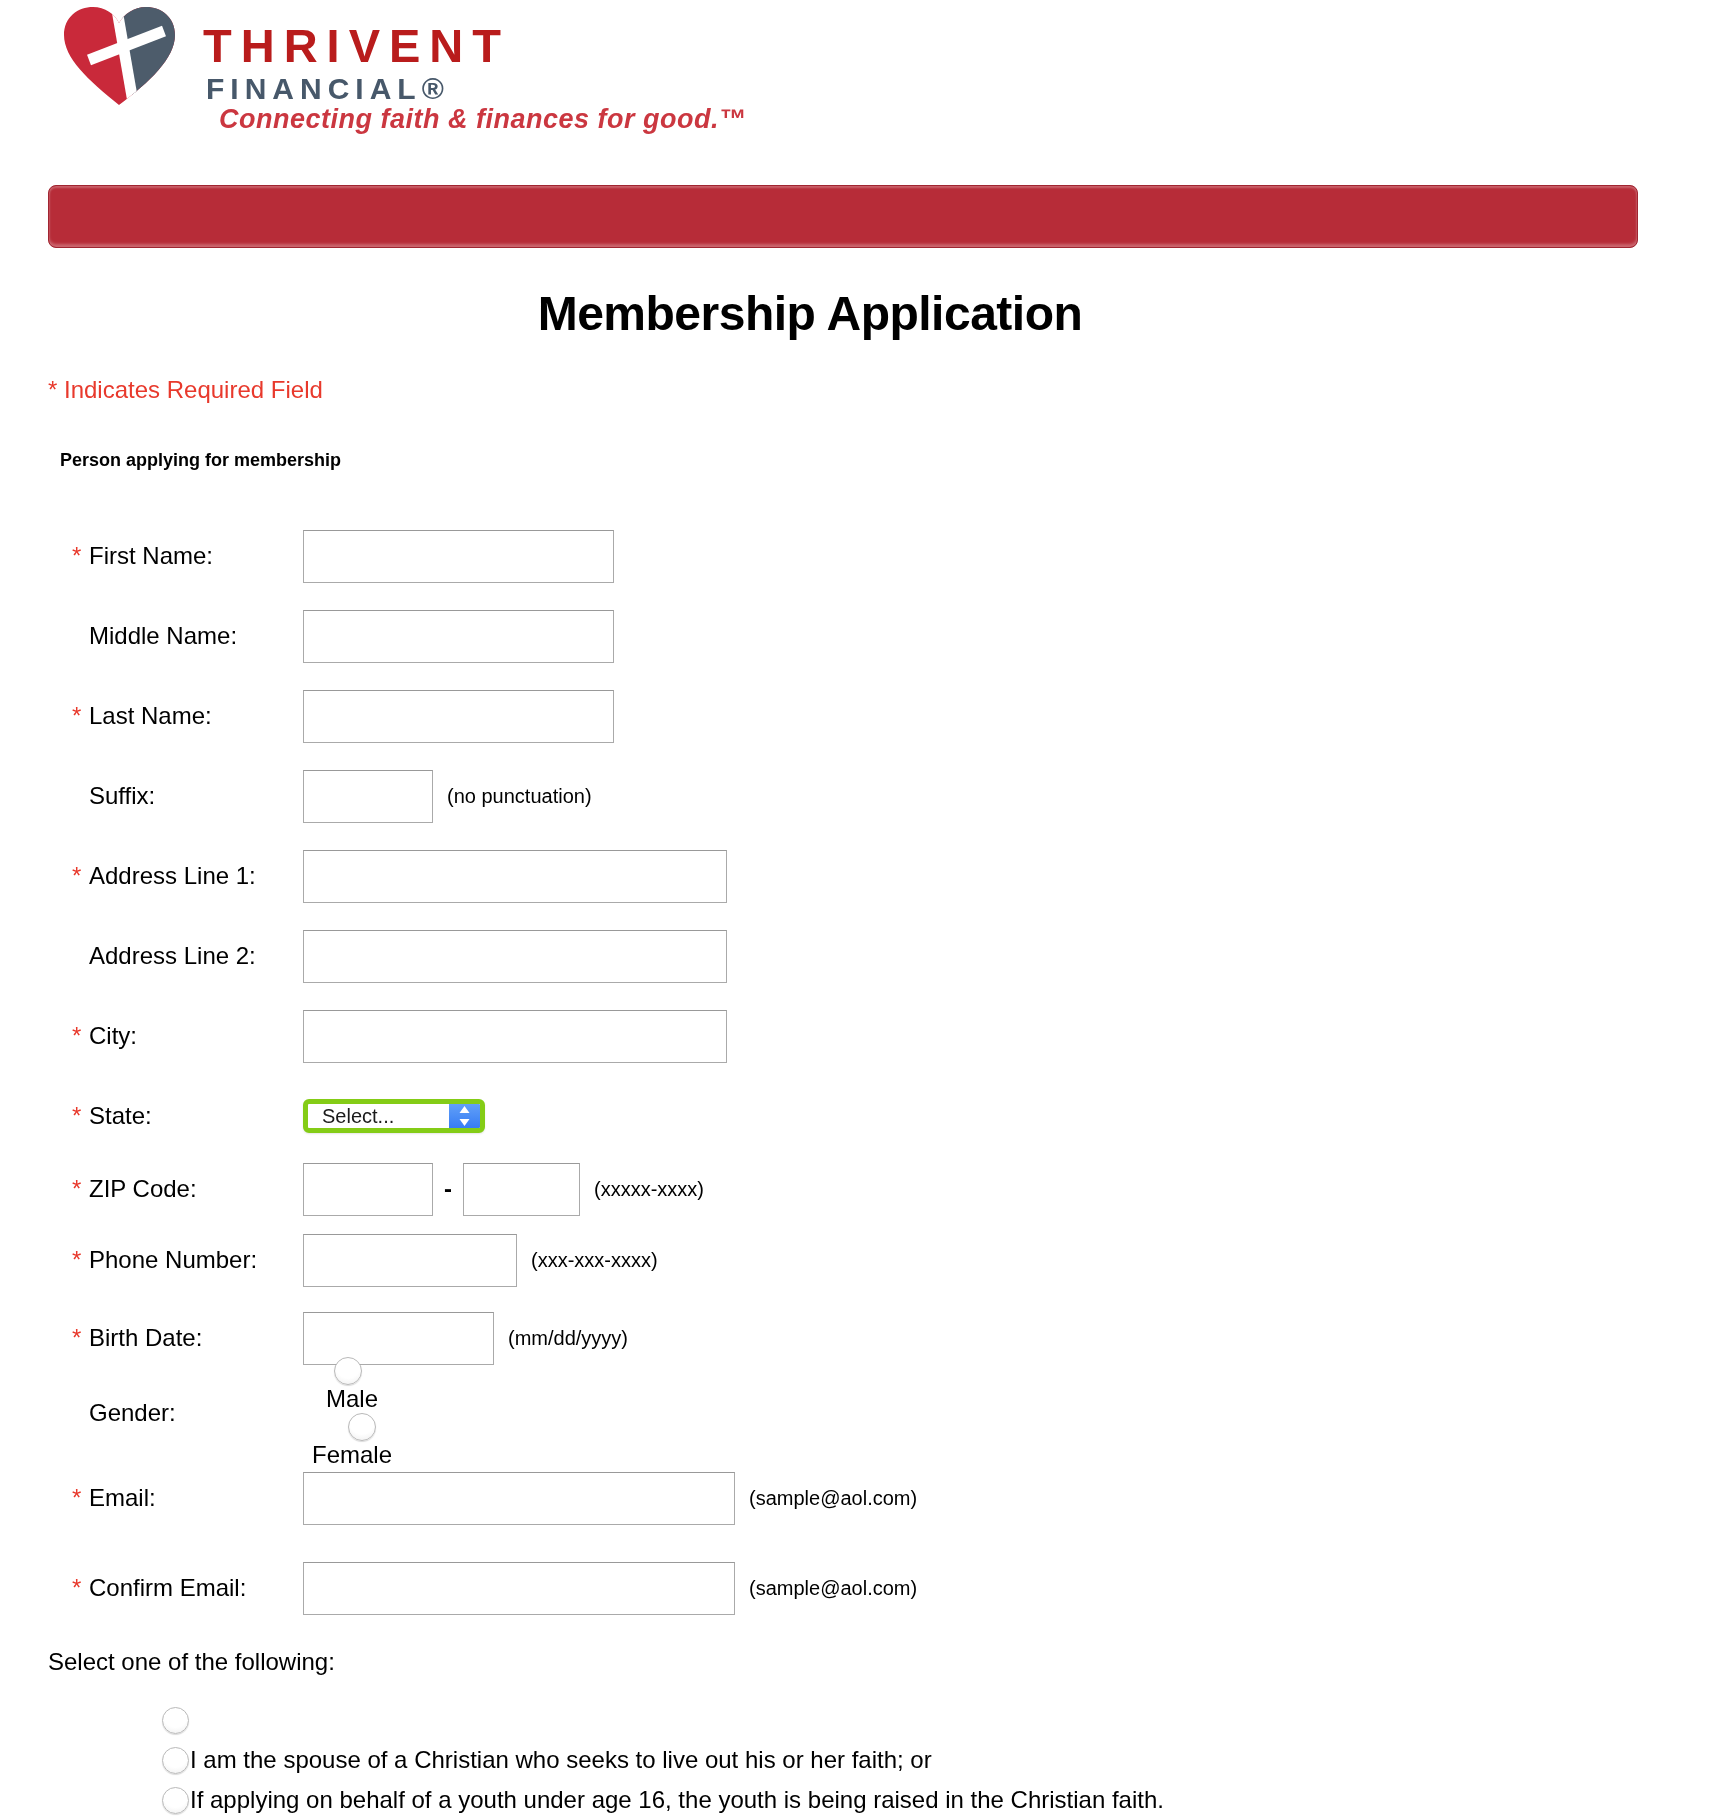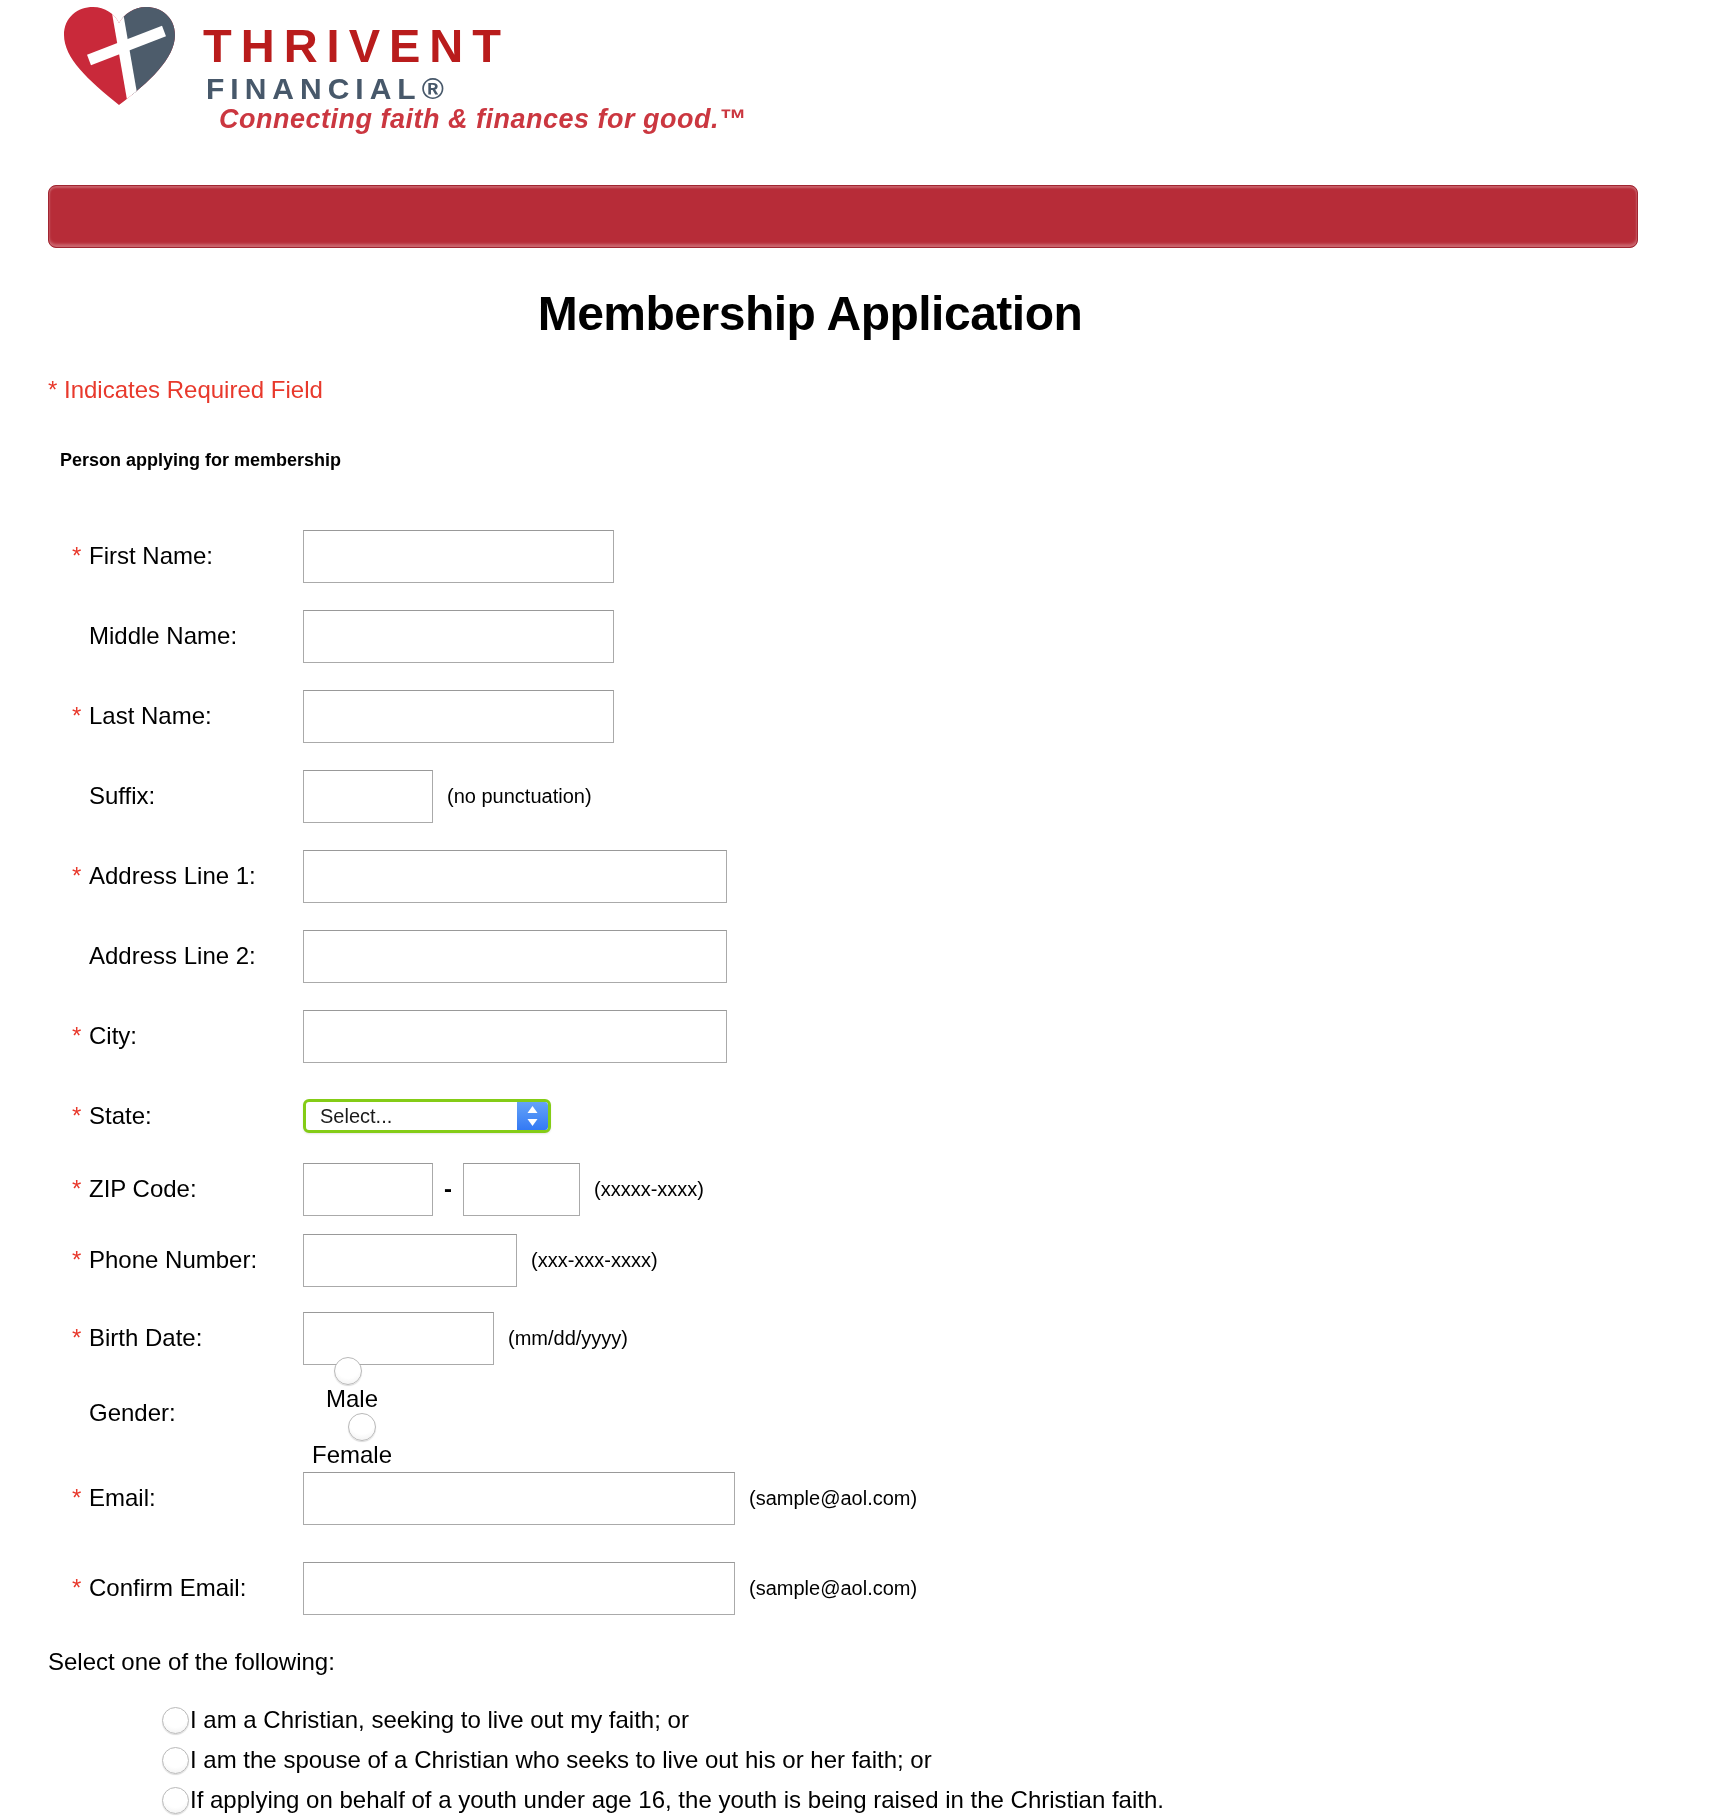--- a/index.html
+++ b/index.html
@@ -87,22 +87,22 @@
   .w-zip2 { width: 117px; }
   .w-phone { width: 214px; }
   .w-birth { width: 191px; }
   .w-email { width: 432px; }
 
   .hint { font-size: 20px; margin-left: 14px; white-space: nowrap; }
   .zip-sep { font-size: 24px; margin: 0 11px; font-weight: bold; }
 
   
   .select-box {
-    width: 248px; height: 34px;
-    border: 3px solid #84cc16;
+    width: 182px; height: 34px;
+    border: 5px solid #84cc16;
     border-radius: 6px;
     background: #ffffff;
     display: flex; align-items: center;
     box-shadow: 0 1px 2px rgba(0,0,0,0.10);
     cursor: default;
     overflow: hidden;
   }
   .select-value { flex: 1; padding-left: 14px; font-size: 20px; color: #1a1a1a; }
   .select-stepper {
     width: 31px; height: 34px;
@@ -299,21 +299,20 @@
     <span class="hint">(sample@aol.com)</span>
   </div>
 
 </div>
 
 <div class="select-prompt">Select one of the following:</div>
 
 <div class="options">
   <div class="option">
     <span class="radio"></span>
-    <span class="option-text">I am a Christian, seeking to live out my faith; or</span>
   </div>
   <div class="option">
     <span class="radio"></span>
     <span class="option-text">I am the spouse of a Christian who seeks to live out his or her faith; or</span>
   </div>
   <div class="option">
     <span class="radio"></span>
     <span class="option-text">If applying on behalf of a youth under age 16, the youth is being raised in the Christian faith.</span>
   </div>
 </div>

